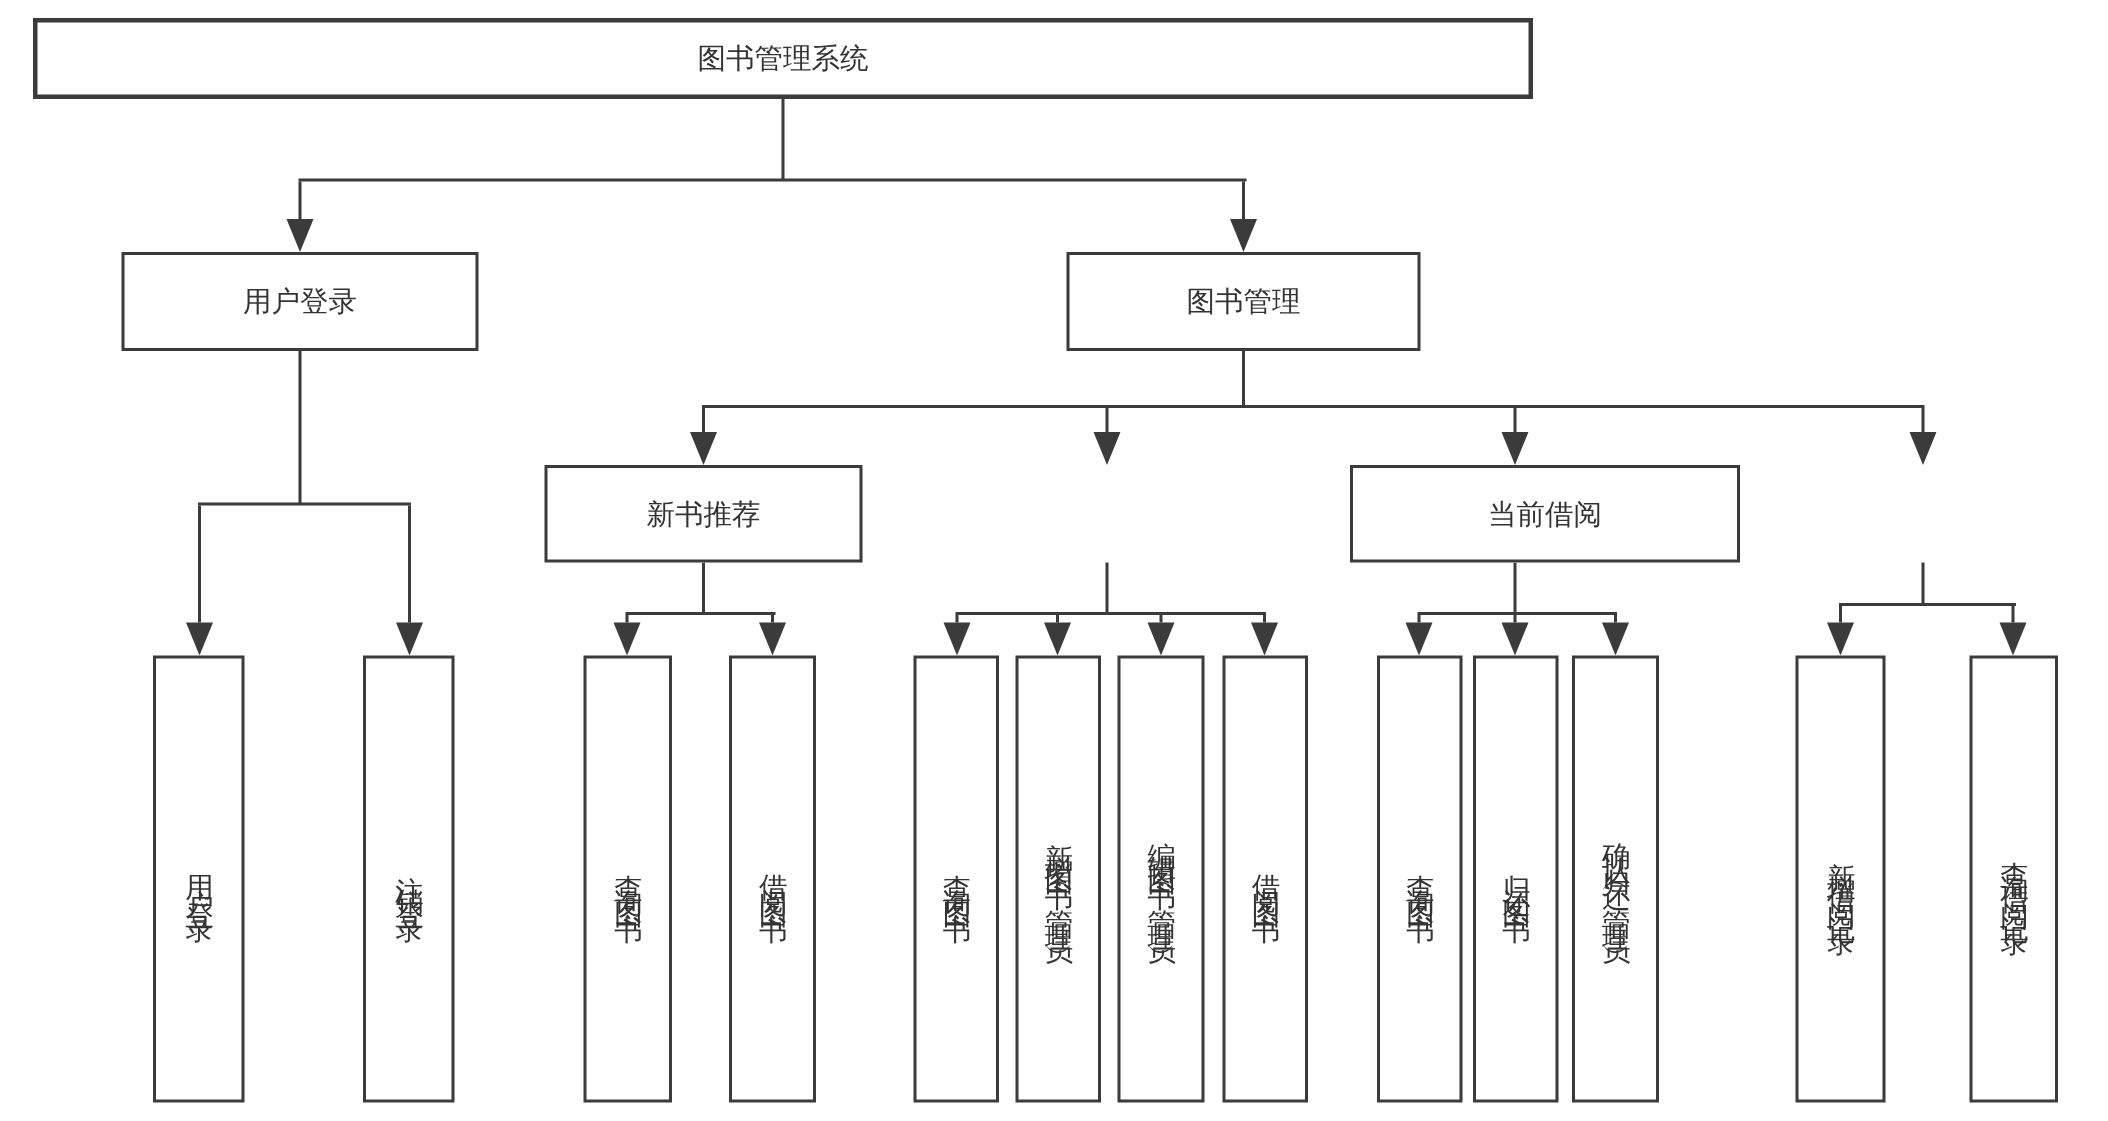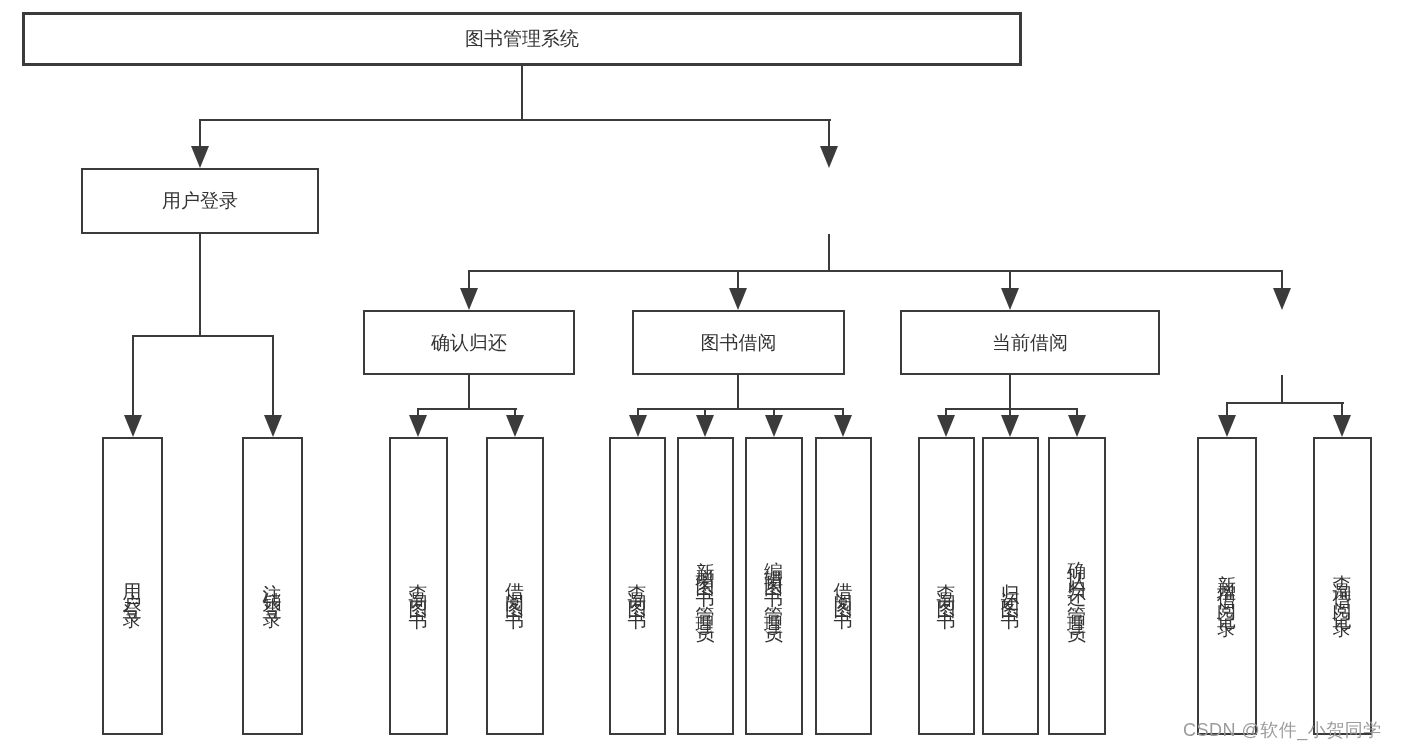--- a/index.html
+++ b/index.html
@@ -110,26 +110,26 @@
       <div class="head" style="left: 1333px; top: 415px;"></div>
     </div>
 
   <div class="node root" style="left:22px;top:12px;width:1000px;height:54px">
     <span class="label">图书管理系统</span>
   </div>
 
   <div class="node" style="left:81px;top:168px;width:238px;height:66px">
     <span class="label">用户登录</span>
   </div>
+  <div class="node" style="left:711px;top:168px;width:236px;height:66px">
+    <span class="label">图书管理</span>
+  </div>
 
   <div class="node" style="left:363px;top:310px;width:212px;height:65px">
-    <span class="label">确认归还</span>
-  </div>
-  <div class="node" style="left:632px;top:310px;width:213px;height:65px">
-    <span class="label">图书借阅</span>
+    <span class="label">新书推荐</span>
   </div>
   <div class="node" style="left:900px;top:310px;width:260px;height:65px">
     <span class="label">当前借阅</span>
   </div>
 
   <div class="node v" style="left:102px;top:437px;width:61px;height:298px">
     <span class="label">用户登录</span>
   </div>
   <div class="node v" style="left:242px;top:437px;width:61px;height:298px">
     <span class="label">注销登录</span>
@@ -165,15 +165,14 @@
     <span class="label">确认归还（管理员）</span>
   </div>
 
   <div class="node v" style="left:1197px;top:437px;width:60px;height:298px">
     <span class="label">新增借阅记录</span>
   </div>
   <div class="node v" style="left:1313px;top:437px;width:59px;height:298px">
     <span class="label">查询借阅记录</span>
   </div>
 
-  <div class="watermark">CSDN @软件_小贺同学</div>
 
 </div>
 
 </body></html>

